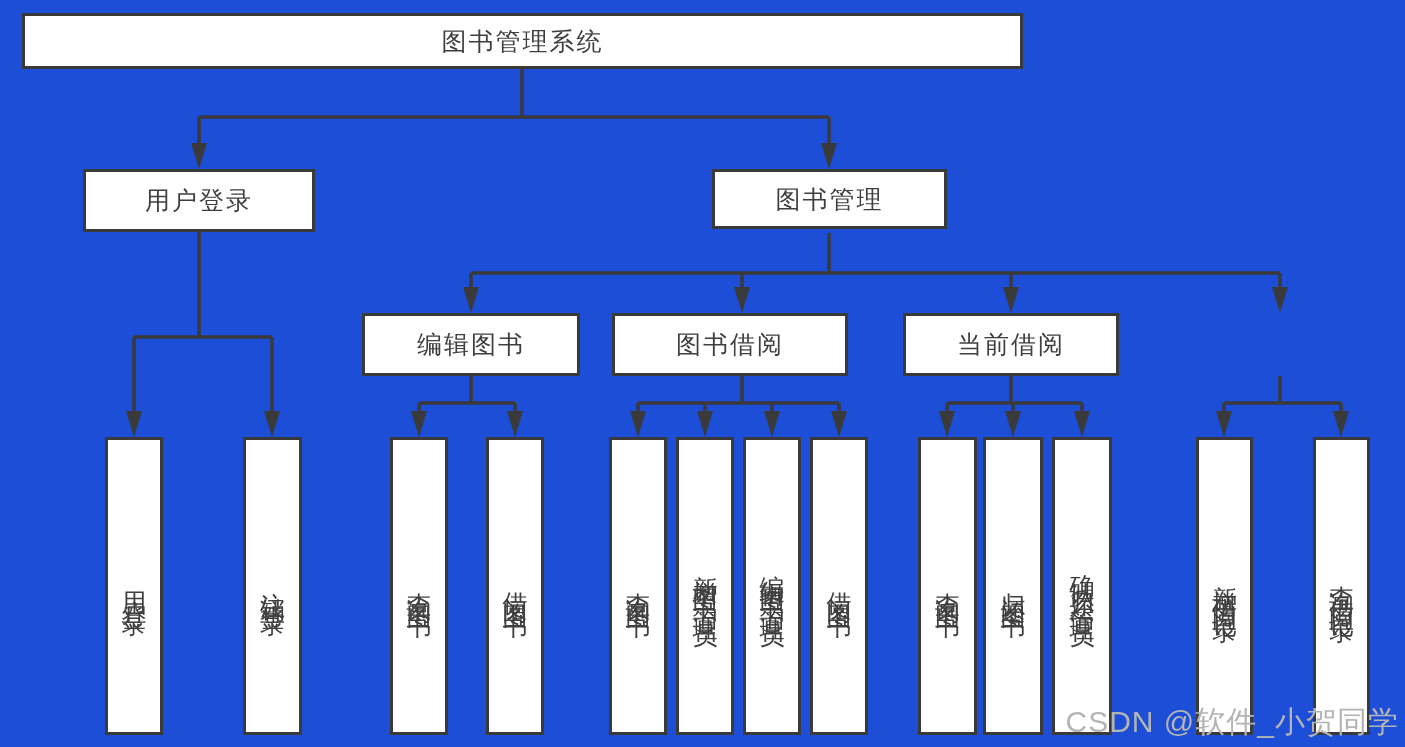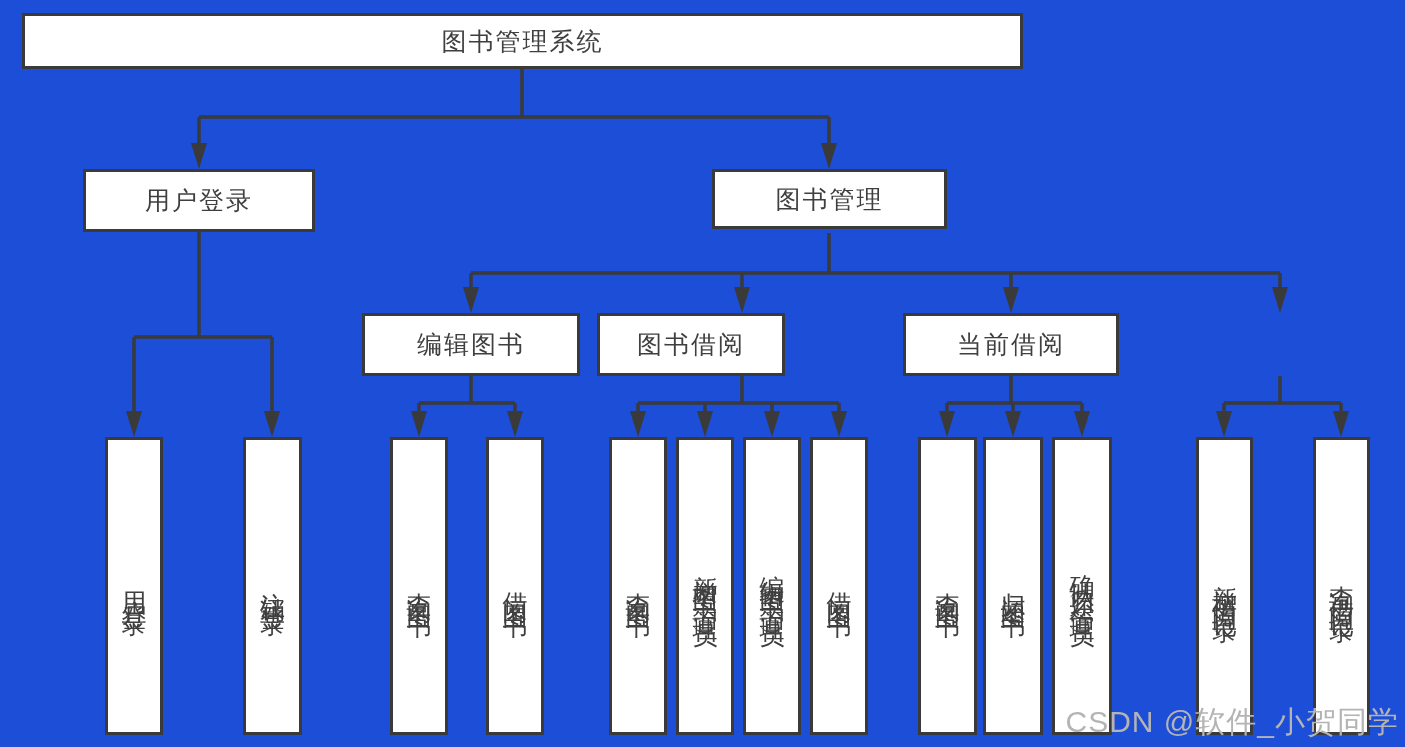--- a/index.html
+++ b/index.html
@@ -114,21 +114,21 @@
   <div class="hnode" style="left:83px; top:169px; width:232px; height:63px;">
     <span>用户登录</span>
   </div>
   <div class="hnode" style="left:712px; top:169px; width:235px; height:60px;">
     <span>图书管理</span>
   </div>
 
   <div class="hnode" style="left:362px; top:313px; width:218px; height:63px;">
     <span>编辑图书</span>
   </div>
-  <div class="hnode" style="left:597px; top:313px; width:188px; height:63px;">
+  <div class="hnode" style="left:612px; top:313px; width:236px; height:63px;">
     <span>图书借阅</span>
   </div>
   <div class="hnode" style="left:903px; top:313px; width:216px; height:63px;">
     <span>当前借阅</span>
   </div>
 
   <div class="vnode" style="left:105px; top:437px; width:58px; height:298px;">
     <span class="vtext">用户登录</span>
   </div>
   <div class="vnode" style="left:243px; top:437px; width:59px; height:298px;">

